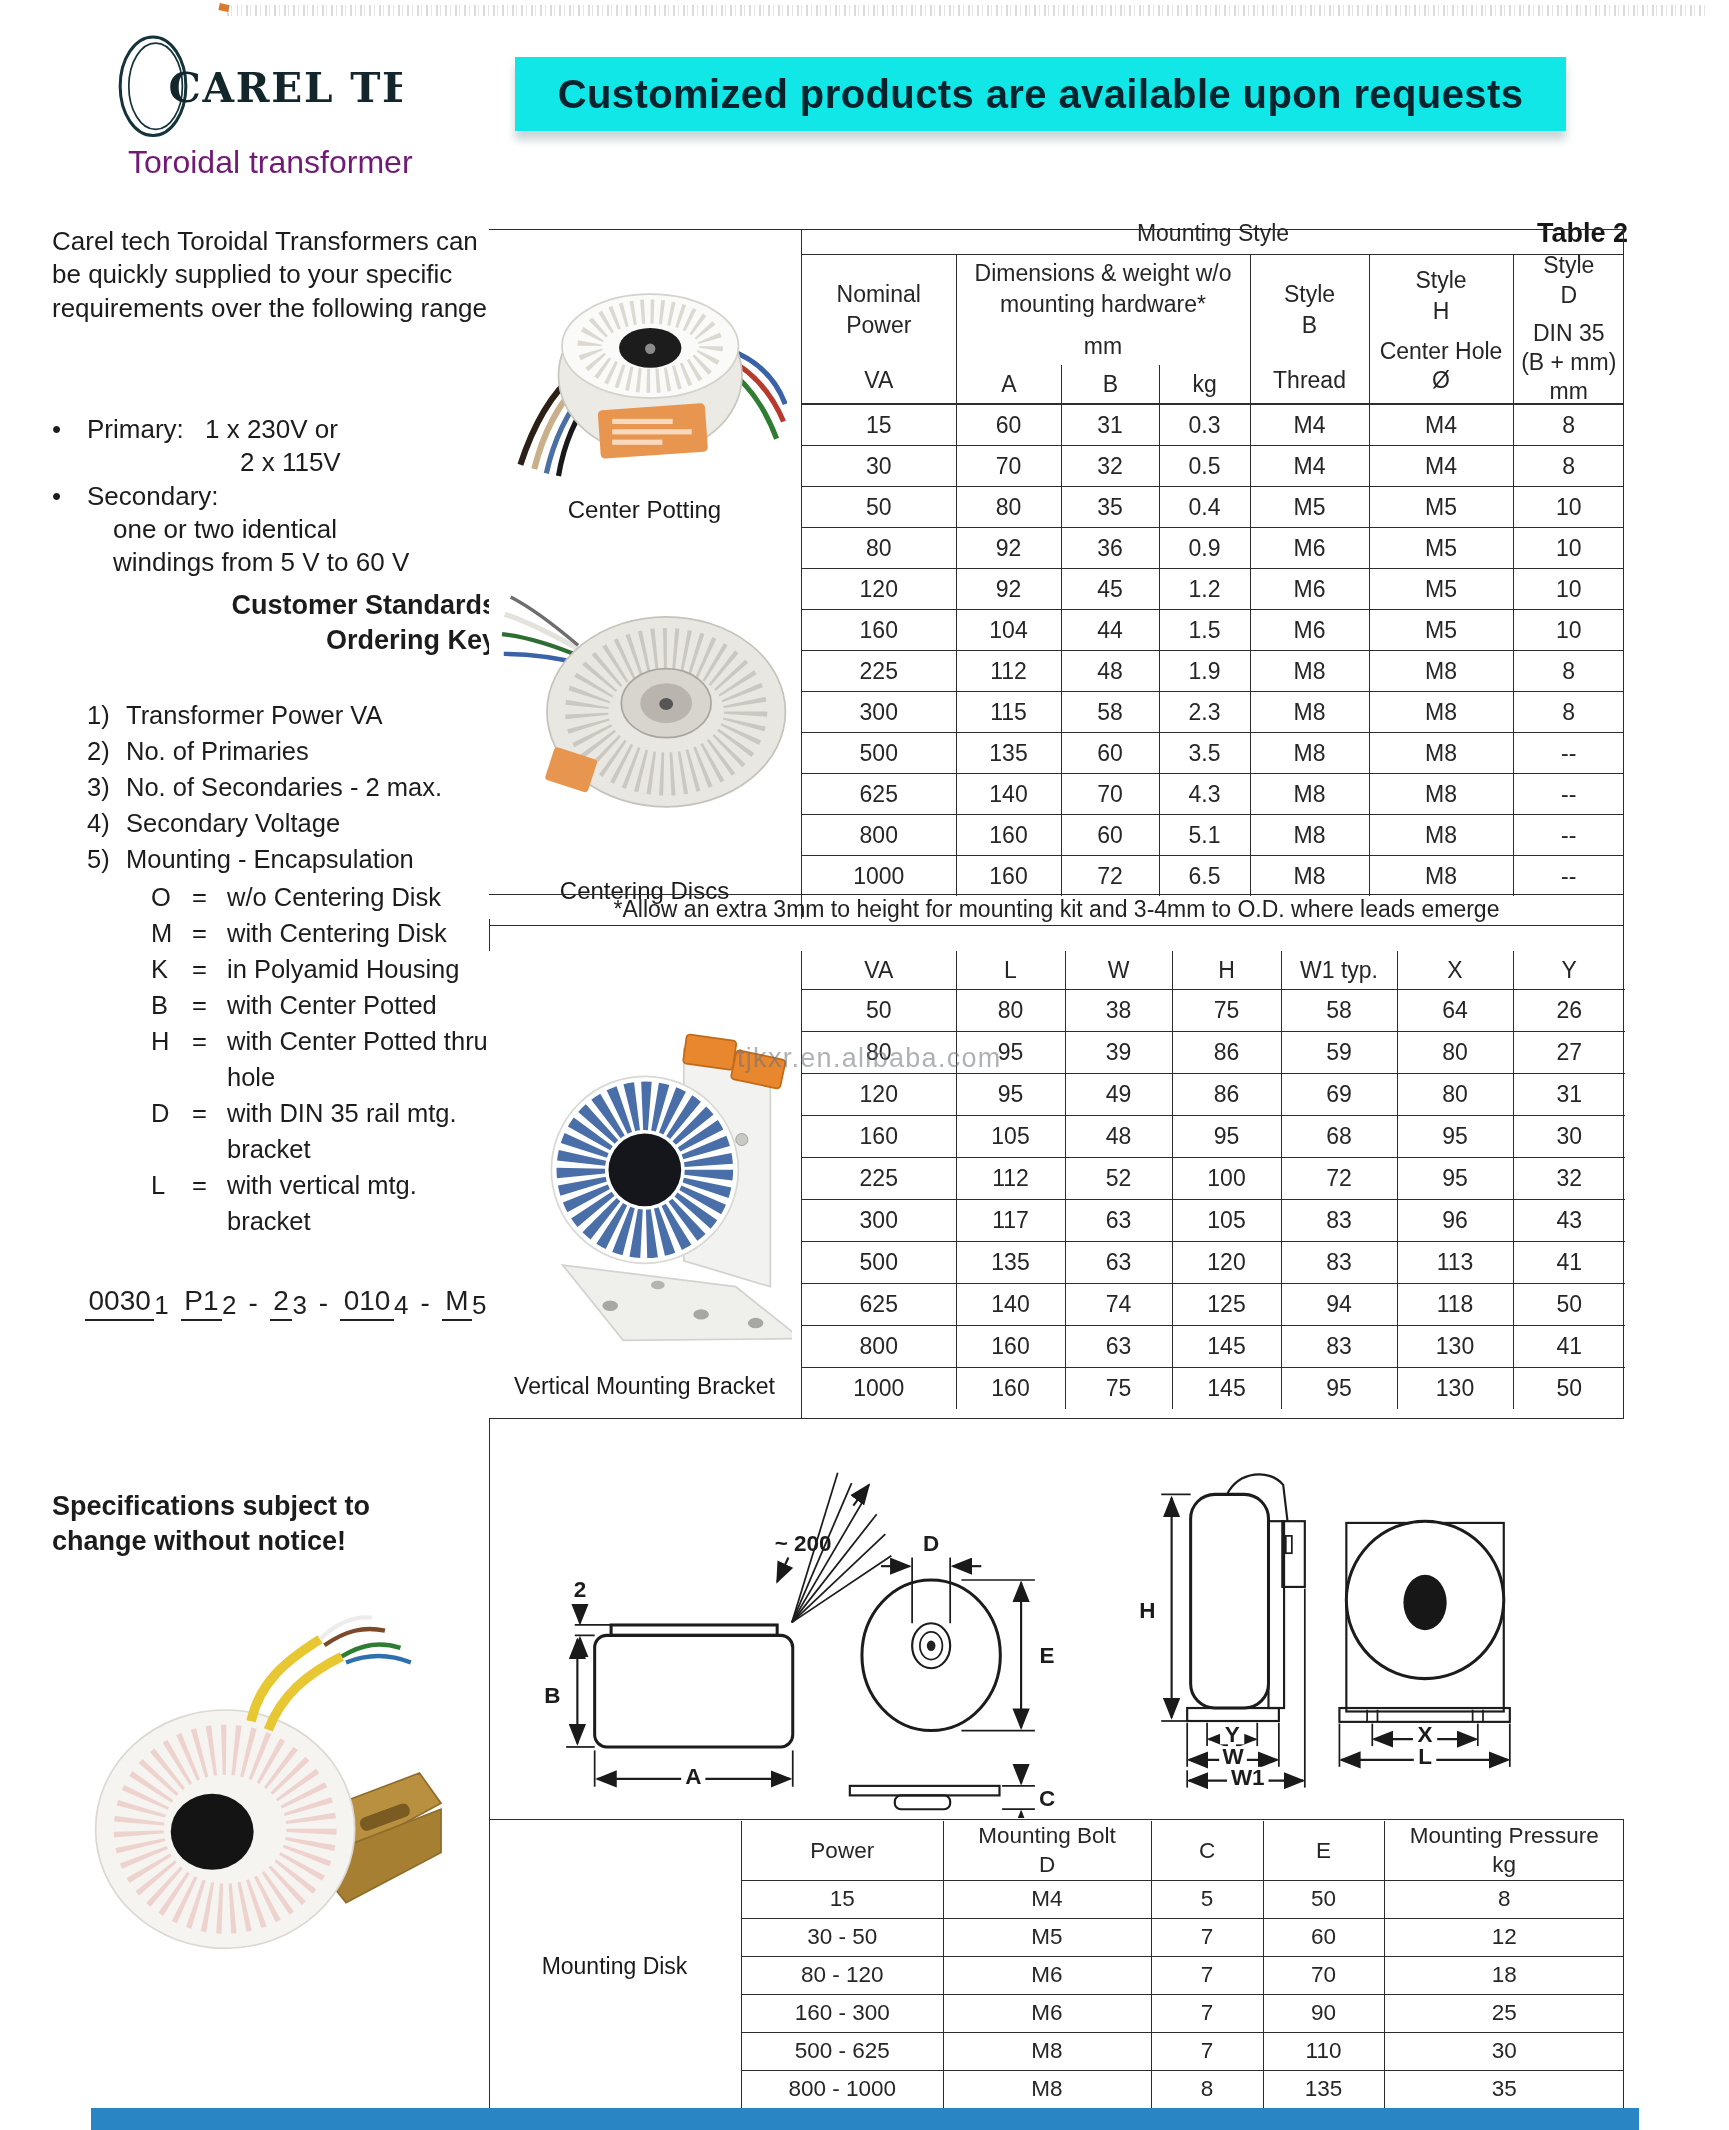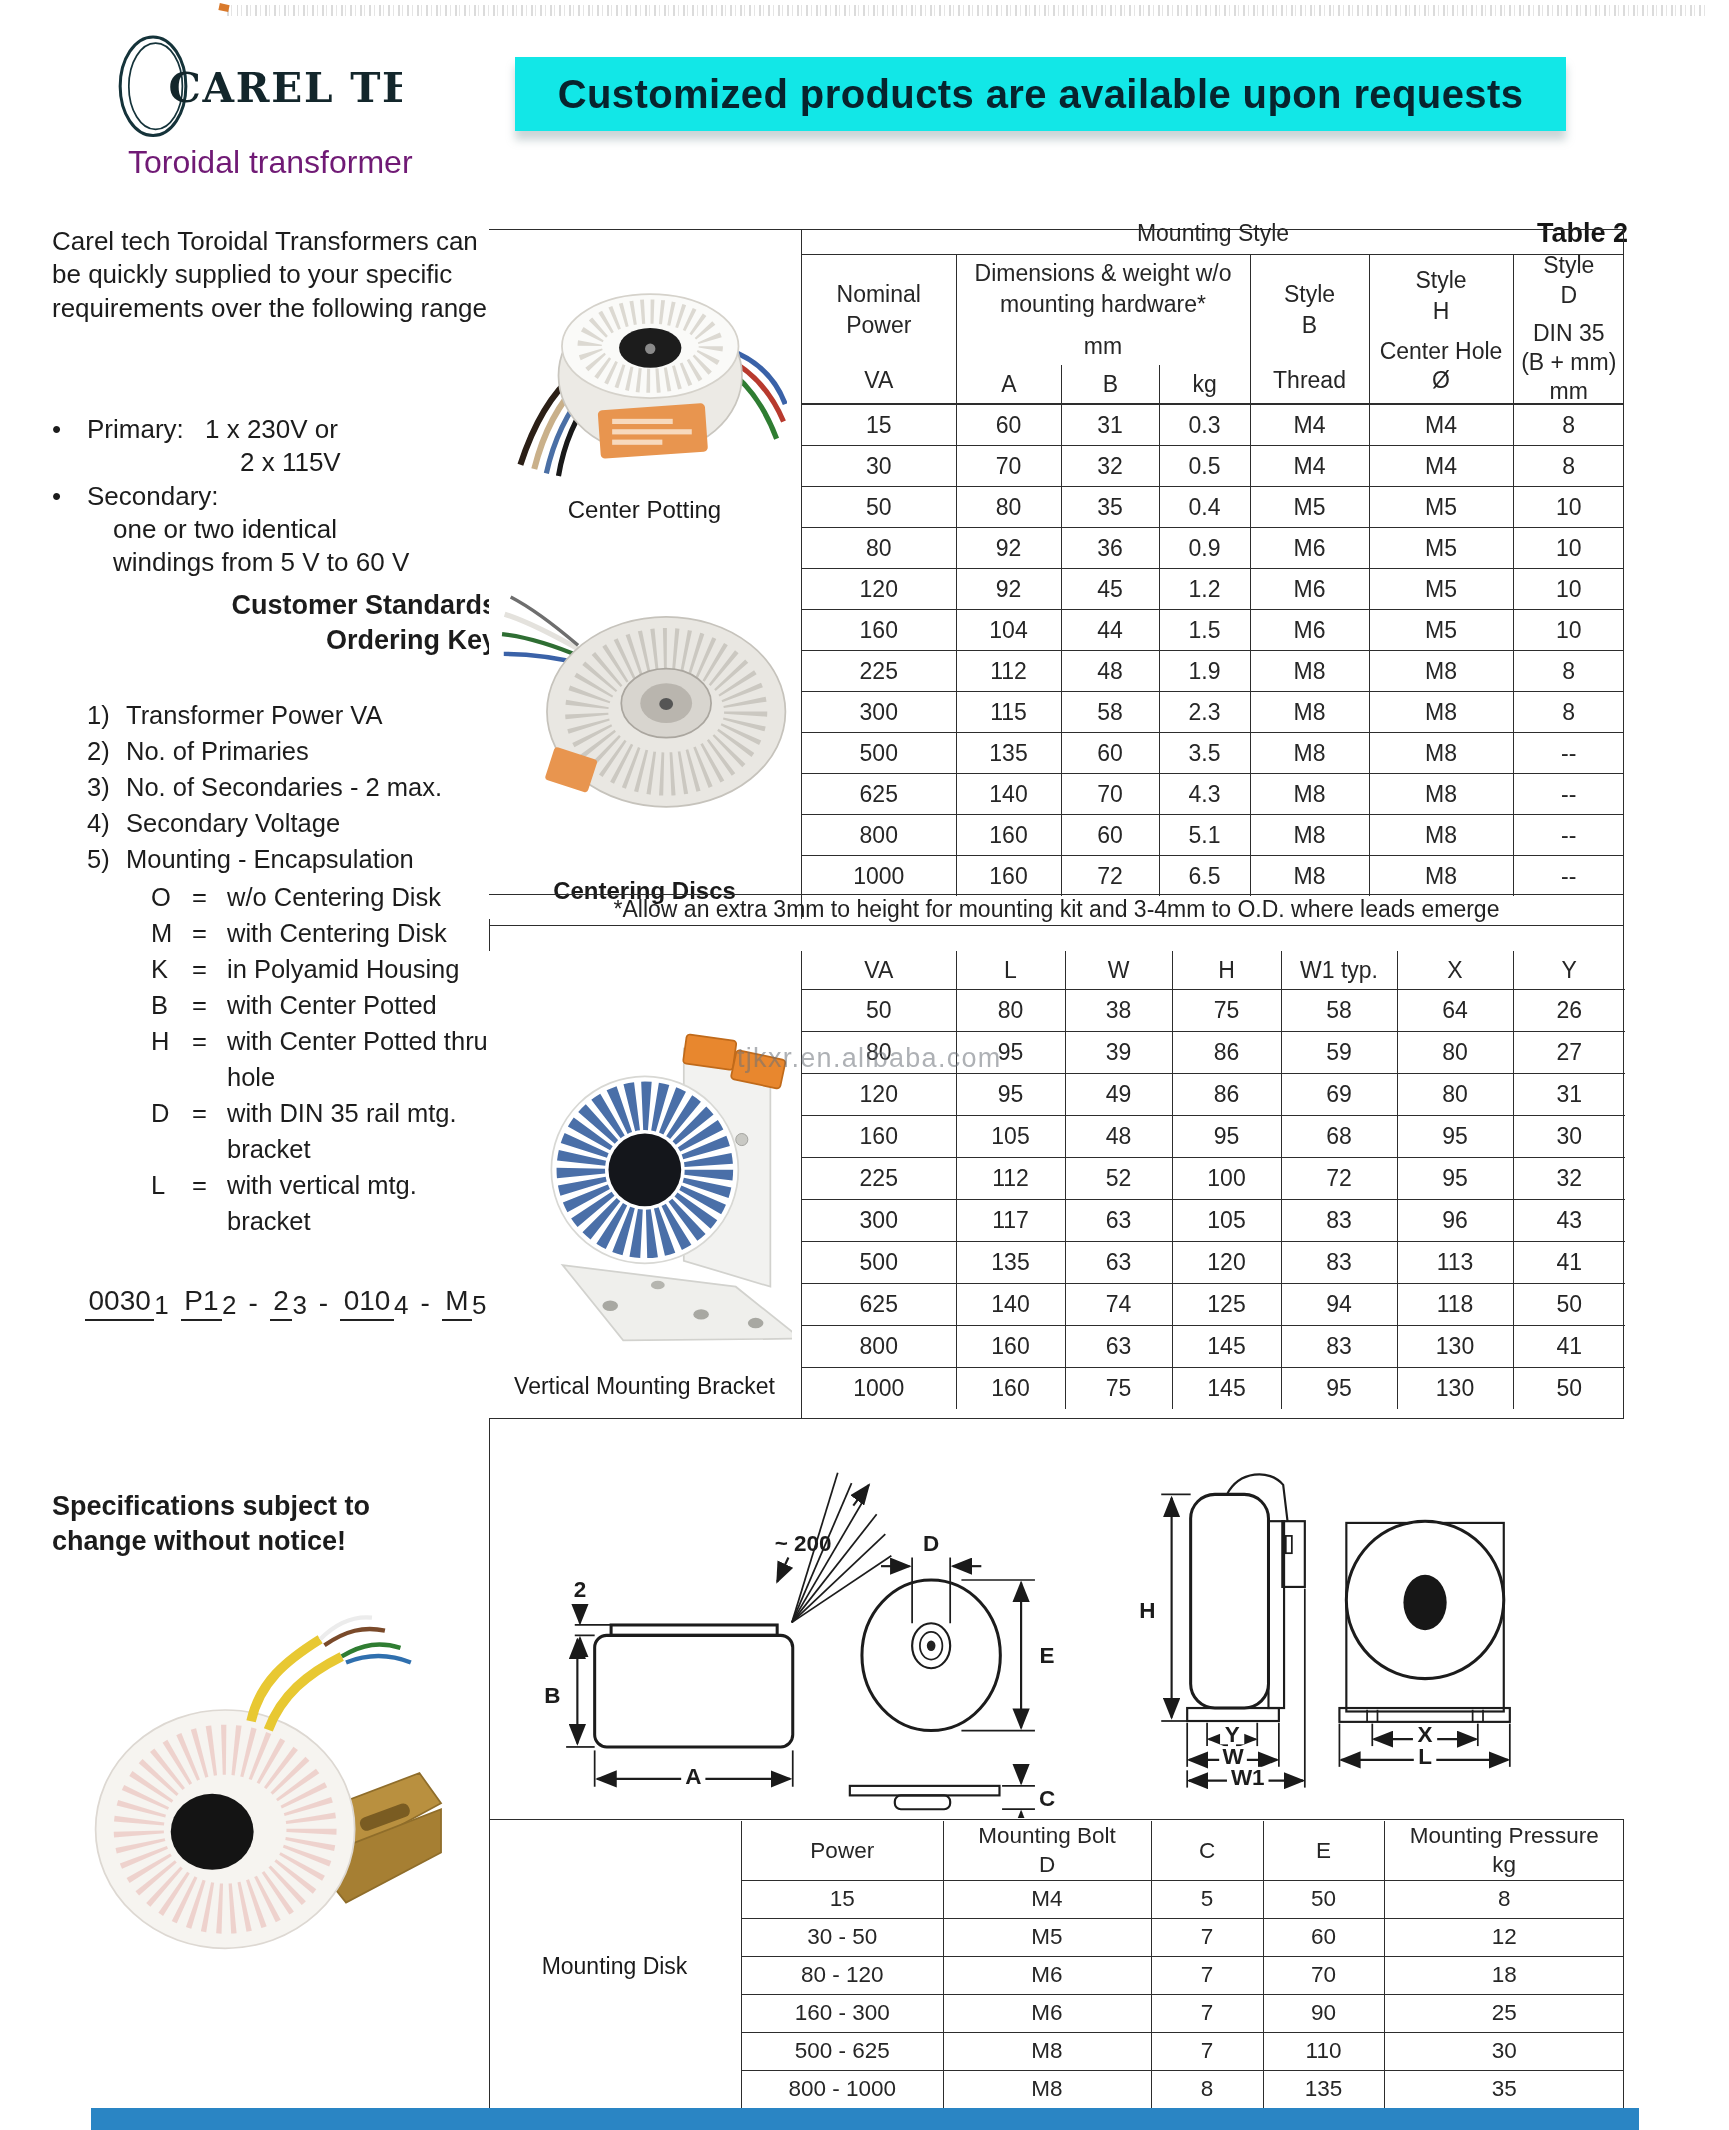--- a/index.html
+++ b/index.html
@@ -45,21 +45,21 @@
 
   
   #frame{left:489px;top:229px;width:1135px;height:1882px;border:1.7px solid #2d2d2d;box-sizing:border-box;pointer-events:none;}
 
   .photo-cell{box-sizing:border-box;border-right:1.7px solid #2d2d2d;background:#fff;}
   #cell-t1{left:489px;top:230px;width:313px;height:689px;}
   #cell-t2{left:489px;top:951px;width:313px;height:467px;}
   #cell-t3{left:489px;top:1821px;width:253px;height:290px;border-right:1.7px solid #2d2d2d;box-sizing:border-box;}
   .caption{text-align:center;font-size:24px;color:#1a1a1a;}
   #cap1{left:489px;top:496px;width:311px;}
-  #cap2{left:489px;top:877px;width:311px;font-weight:bold;}
+  #cap2{left:489px;top:877px;width:311px;}
   #cap3{left:489px;top:1373px;width:311px;font-size:23px;}
   #cap4{left:489px;top:1953px;width:251px;font-size:23px;}
 
   
   table{border-collapse:collapse;table-layout:fixed;}
   td,th{border:1.7px solid #2d2d2d;padding:0;font-weight:normal;text-align:center;vertical-align:middle;
         font-size:23px;color:#262626;overflow:hidden;}
   td:first-child,th:first-child{border-left:none;}
   td:last-child,th:last-child{border-right:none;}
   thead tr:first-child th{border-top:none;}

